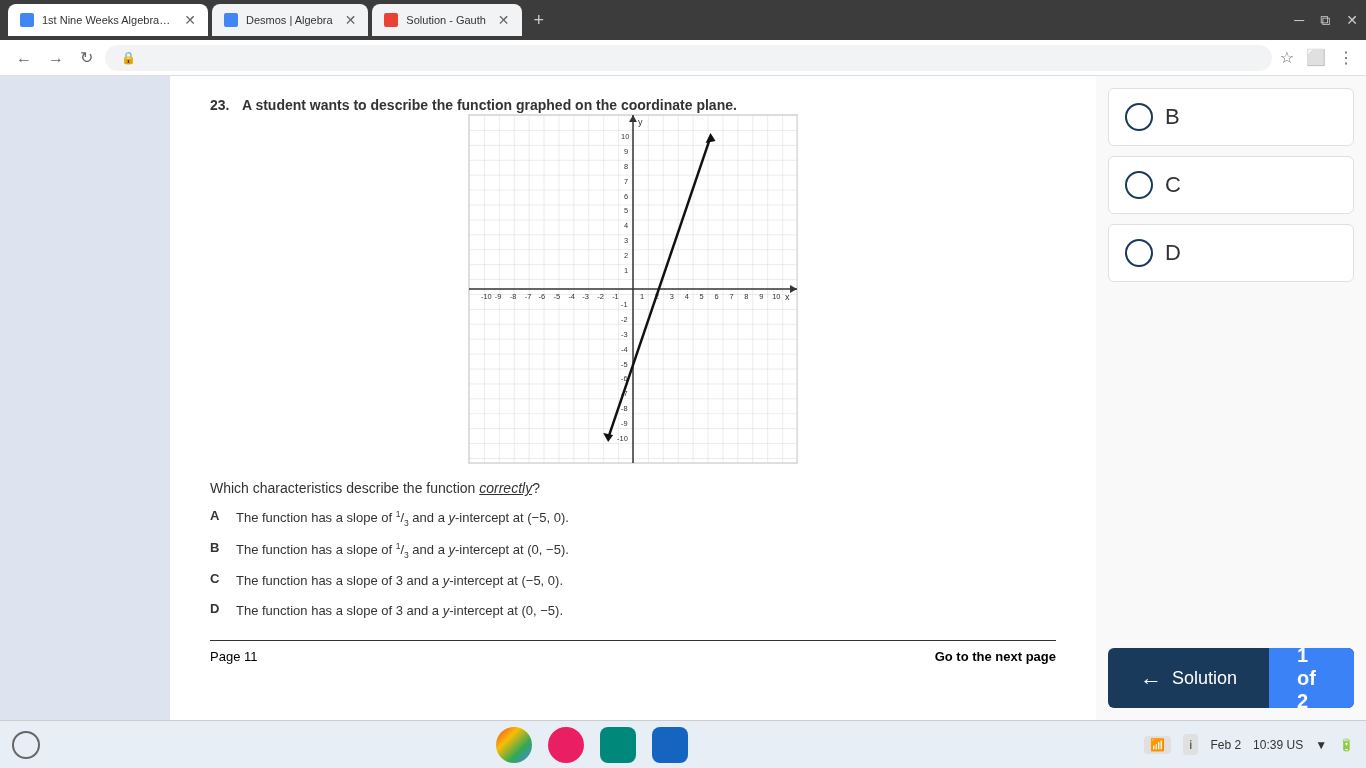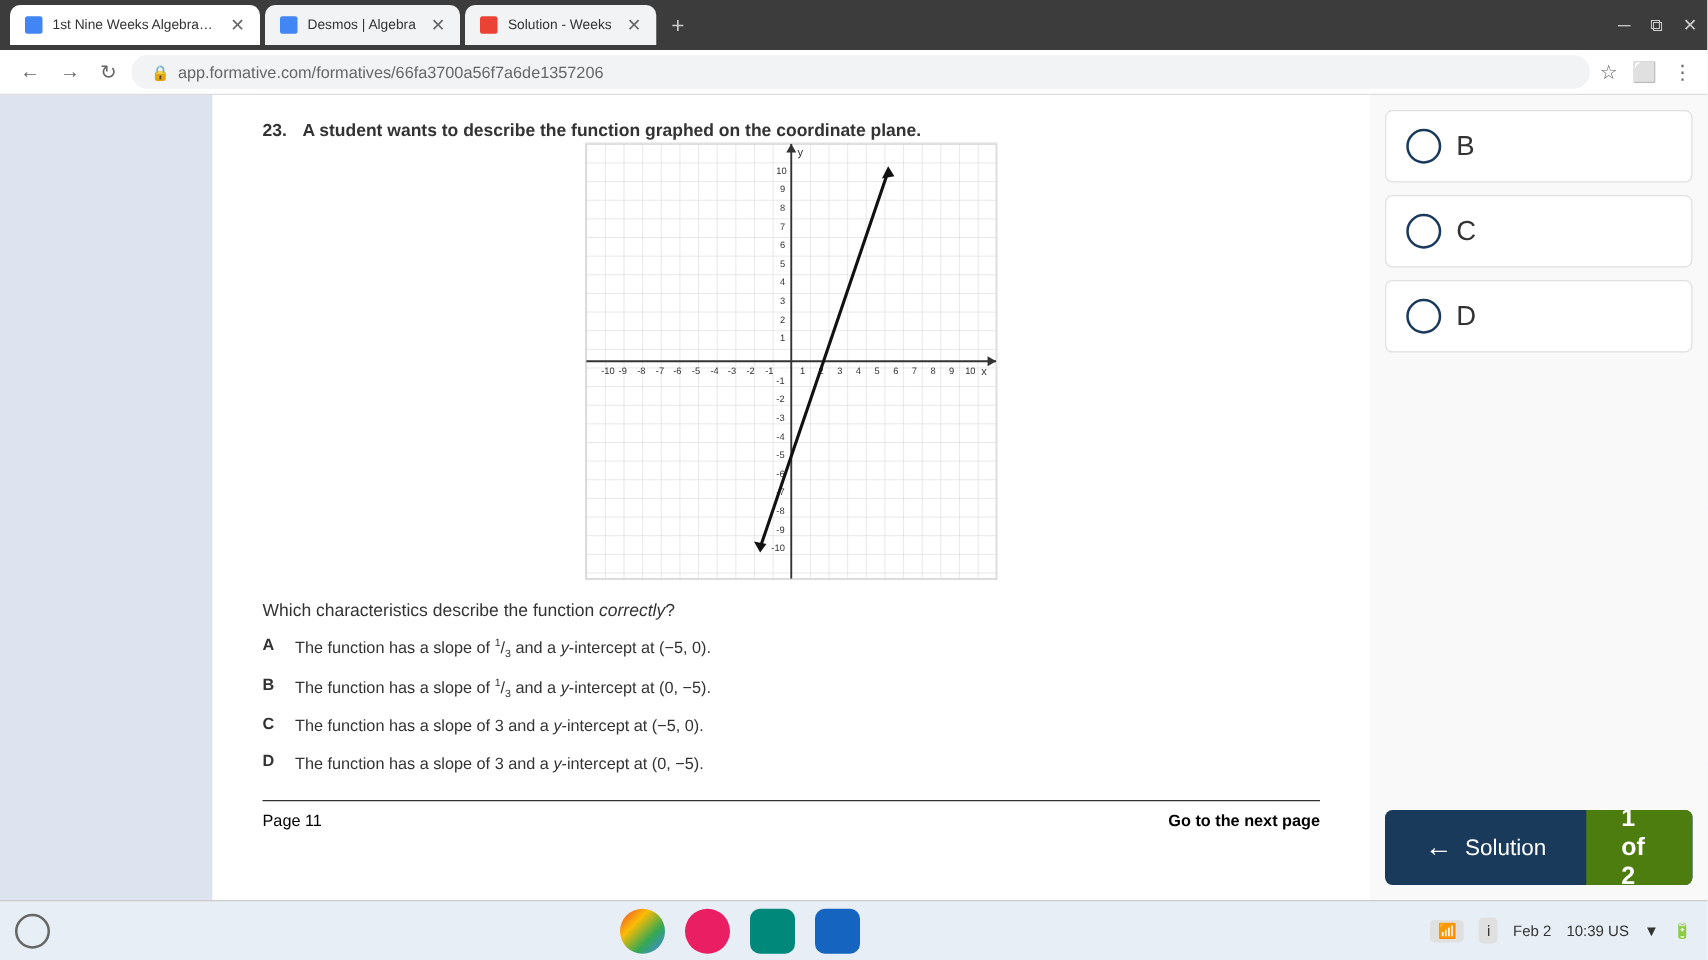--- a/index.html
+++ b/index.html
@@ -37,32 +37,32 @@
     
     .right-panel { width: 270px; background: #f9f9f9; flex-shrink: 0; display: flex; flex-direction: column; padding: 12px; gap: 10px; }
 
     .answer-option { display: flex; align-items: center; gap: 12px; background: #fff; border: 1px solid #e0e0e0; border-radius: 6px; padding: 14px 16px; }
     .radio-circle { width: 28px; height: 28px; border-radius: 50%; border: 2.5px solid #1a3a5c; flex-shrink: 0; }
     .answer-letter { font-size: 22px; font-weight: 500; color: #333; }
 
     
     .nav-footer { height: 60px; background: #1a3a5c; display: flex; align-items: center; }
     .prev-btn { display: flex; align-items: center; gap: 10px; padding: 0 32px; color: #fff; font-size: 18px; font-weight: 500; flex: 1; }
-    .page-indicator { background: #4d7c0f; padding: 0 28px; height: 100%; display: flex; align-items: center; color: #fff; font-size: 20px; font-weight: 600; }
+    .page-indicator { background: #3b82f6; padding: 0 28px; height: 100%; display: flex; align-items: center; color: #fff; font-size: 20px; font-weight: 600; }
 
     
     .question-num { font-size: 14px; font-weight: 600; color: #333; margin-bottom: 23px; }
     .question-text { font-size: 14px; color: #333; margin-bottom: 12px; }
 
     
     .graph-container { display: flex; justify-content: center; margin-bottom: 16px; }
     .graph-svg { border: 1px solid #ddd; }
 
     .which-text { font-size: 14px; color: #333; margin-bottom: 12px; }
-    .which-text em { font-style: italic; }
+    .which-text em { font-style: italic; text-decoration: underline; }
 
     .options-list { list-style: none; padding: 0; margin-bottom: 20px; }
     .option-item { display: flex; gap: 12px; margin-bottom: 10px; font-size: 13px; color: #333; align-items: flex-start; }
     .option-letter { font-weight: 600; min-width: 14px; }
     .option-text { line-height: 1.5; }
 
     .page-footer { display: flex; justify-content: space-between; border-top: 1.5px solid #333; padding-top: 8px; margin-top: 4px; }
     .footer-left { font-size: 13px; font-weight: 400; }
     .footer-right { font-size: 13px; font-weight: 600; }
 
@@ -90,40 +90,37 @@
     <span class="tab-label">1st Nine Weeks Algebra | Testi</span>
     <span class="tab-close">✕</span>
   </div>
   <div class="tab">
     <div class="tab-icon blue"></div>
     <span class="tab-label">Desmos | Algebra</span>
     <span class="tab-close">✕</span>
   </div>
   <div class="tab">
     <div class="tab-icon red"></div>
-    <span class="tab-label">Solution - Weeks</span>
+    <span class="tab-label">Solution - Gauth</span>
     <span class="tab-close">✕</span>
   </div>
   <span class="tab-new">+</span>
   <div class="win-controls">
     <span>─</span>
     <span>⧉</span>
     <span>✕</span>
   </div>
 </div>
 
 <div class="address-bar">
   <span class="nav-btn">←</span>
   <span class="nav-btn">→</span>
   <span class="nav-btn">↻</span>
   <div class="url-bar">
     <span class="lock">🔒</span>
-    <span class="url-text">
-      <span>app.formative.com</span><span style="color:#666">/formatives/66fa3700a56f7a6de1357206</span>
-    </span>
   </div>
   <div class="toolbar-icons">
     <span>☆</span>
     <span>⬜</span>
     <span>⋮</span>
   </div>
 </div>
 
 <div class="main-layout">
 

